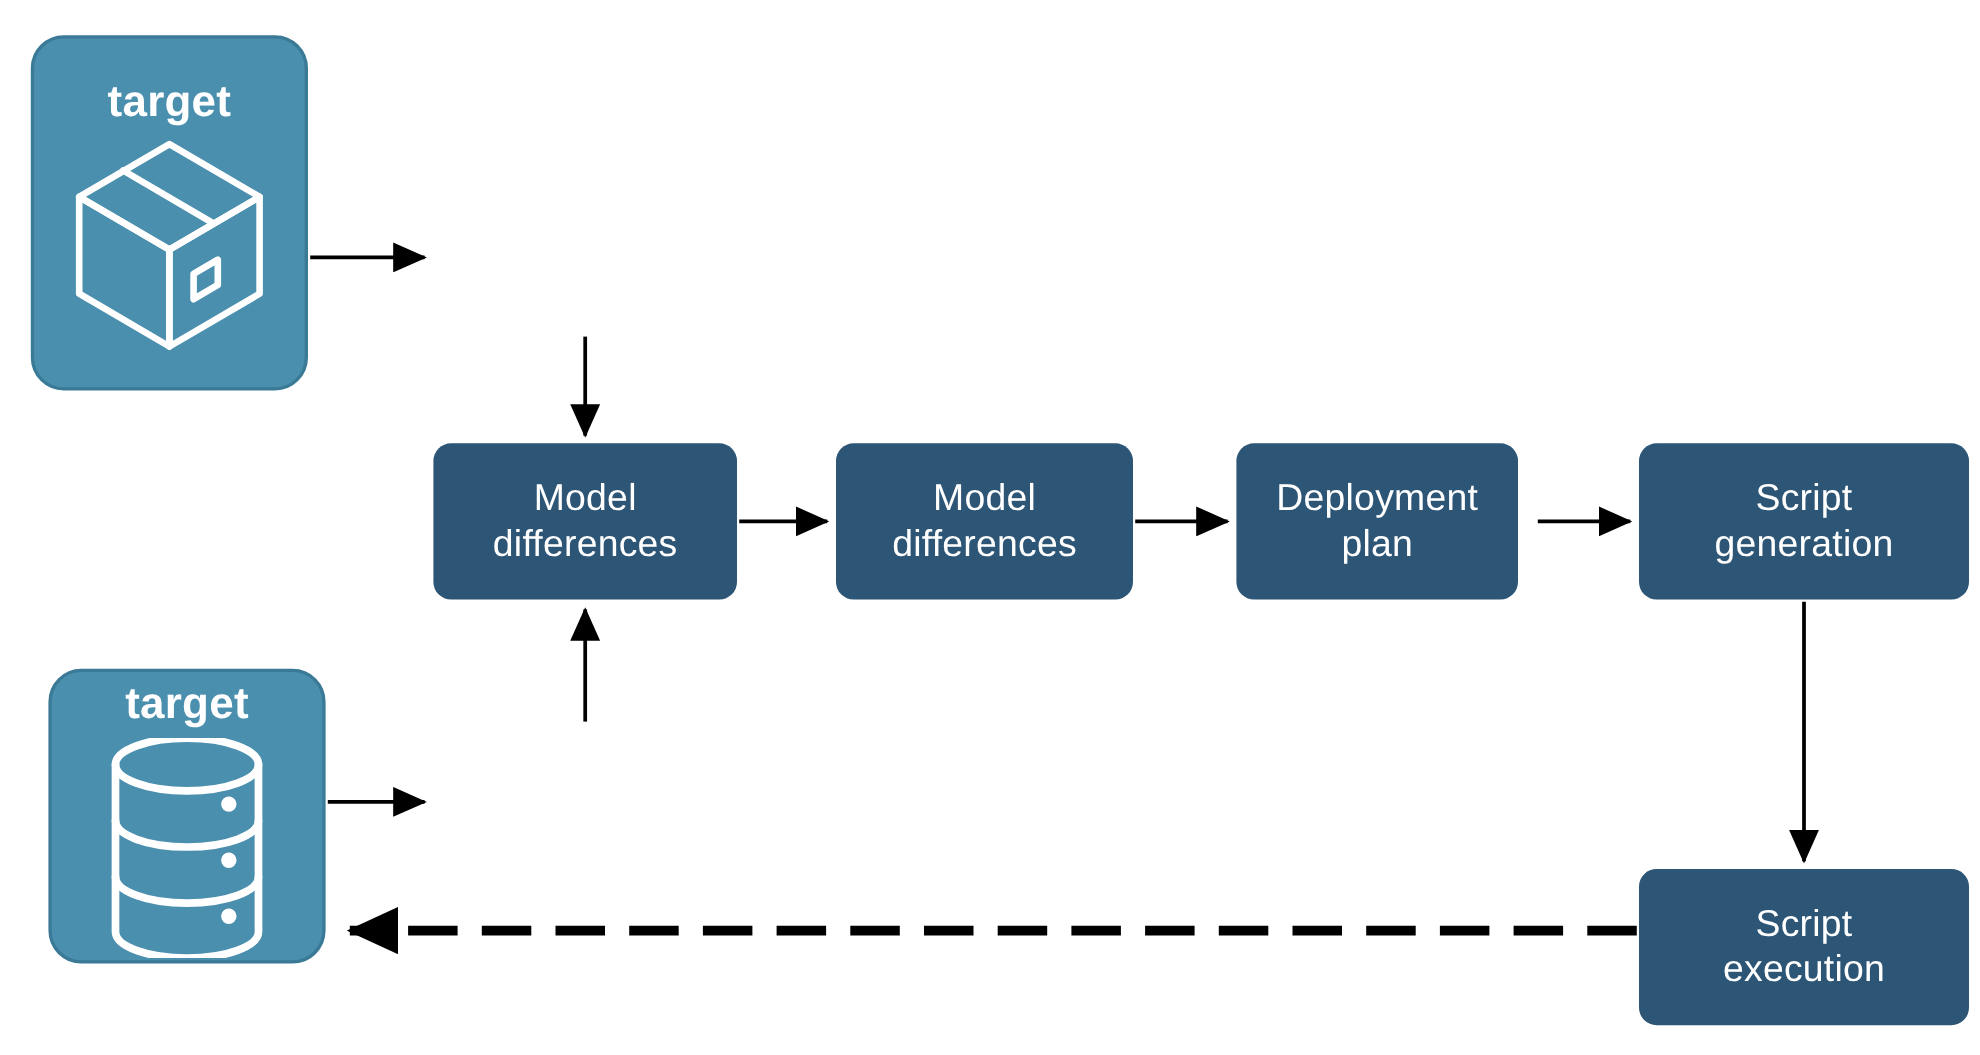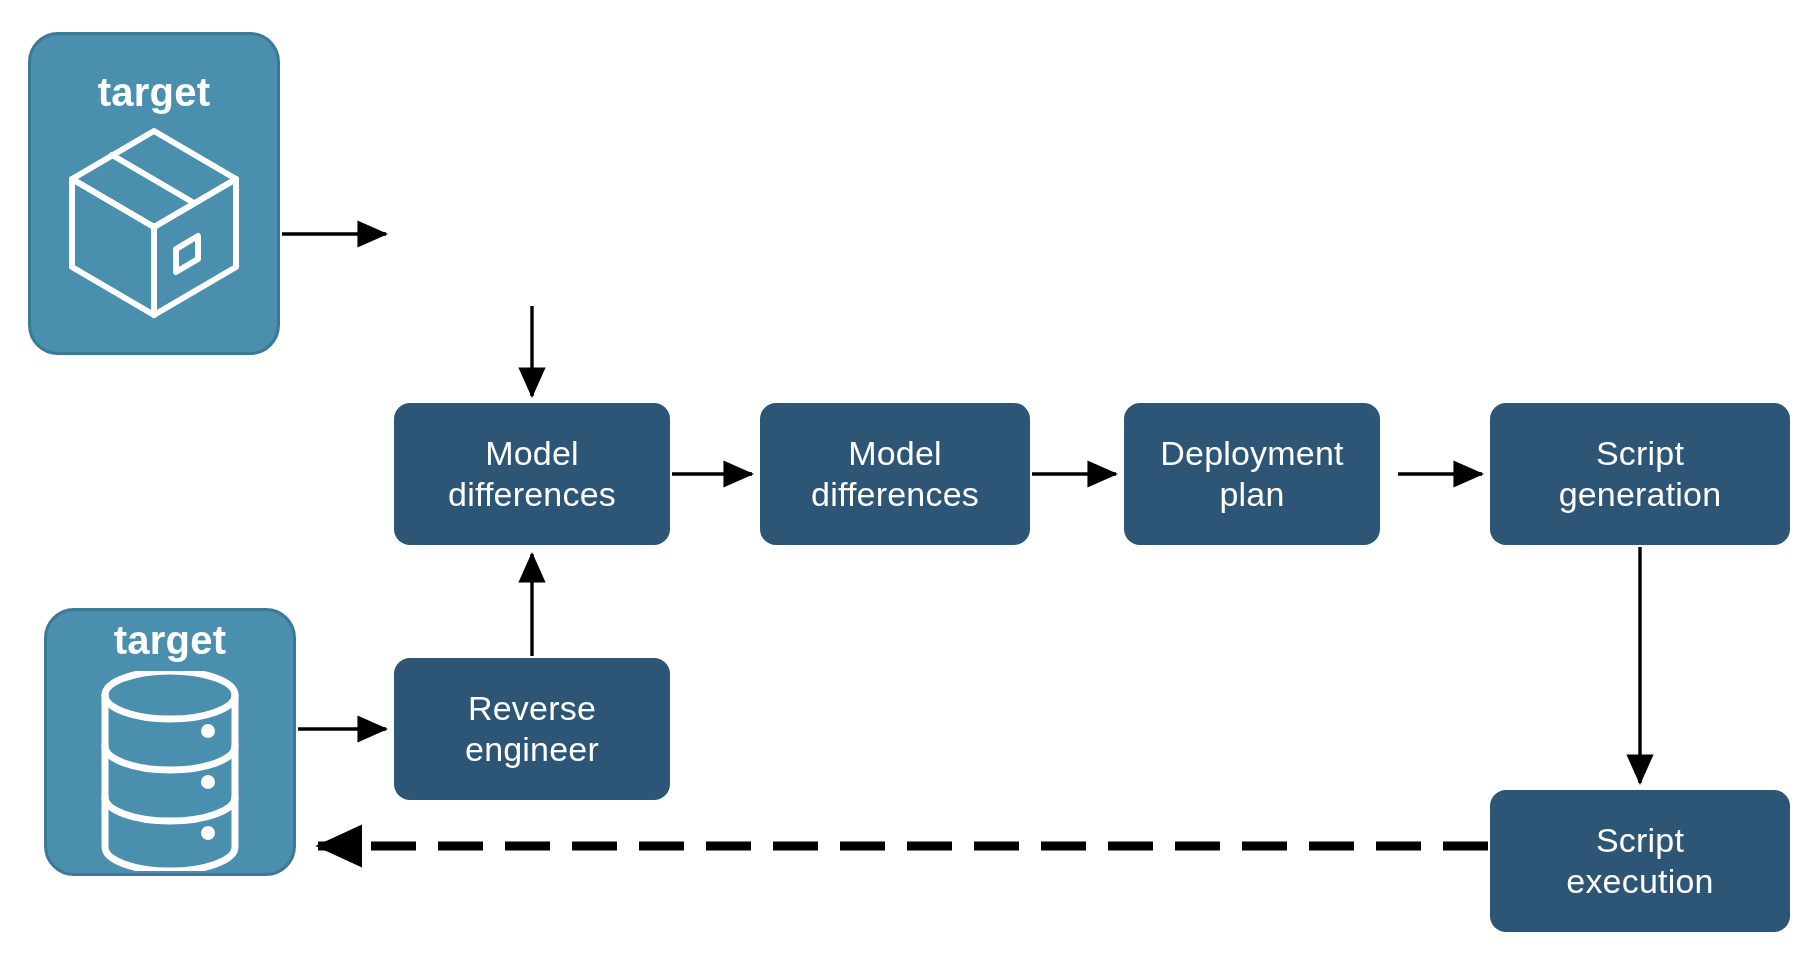--- a/index.html
+++ b/index.html
@@ -177,23 +177,19 @@
   <div class="node process" style="left:1124px; top:403px; width:256px; height:142px;">
     <span class="line">Deployment</span>
     <span class="line">plan</span>
   </div>
 
   <div class="node process" style="left:1490px; top:403px; width:300px; height:142px;">
     <span class="line">Script</span>
     <span class="line">generation</span>
   </div>
 
-  <div class="node process" style="left:394px; top:658px; width:276px; height:142px;">
-    <span class="line">Reverse</span>
-    <span class="line">engineer</span>
-  </div>
 
   <div class="node process" style="left:1490px; top:790px; width:300px; height:142px;">
     <span class="line">Script</span>
     <span class="line">execution</span>
   </div>
 
 </div>
 
 </body></html>

